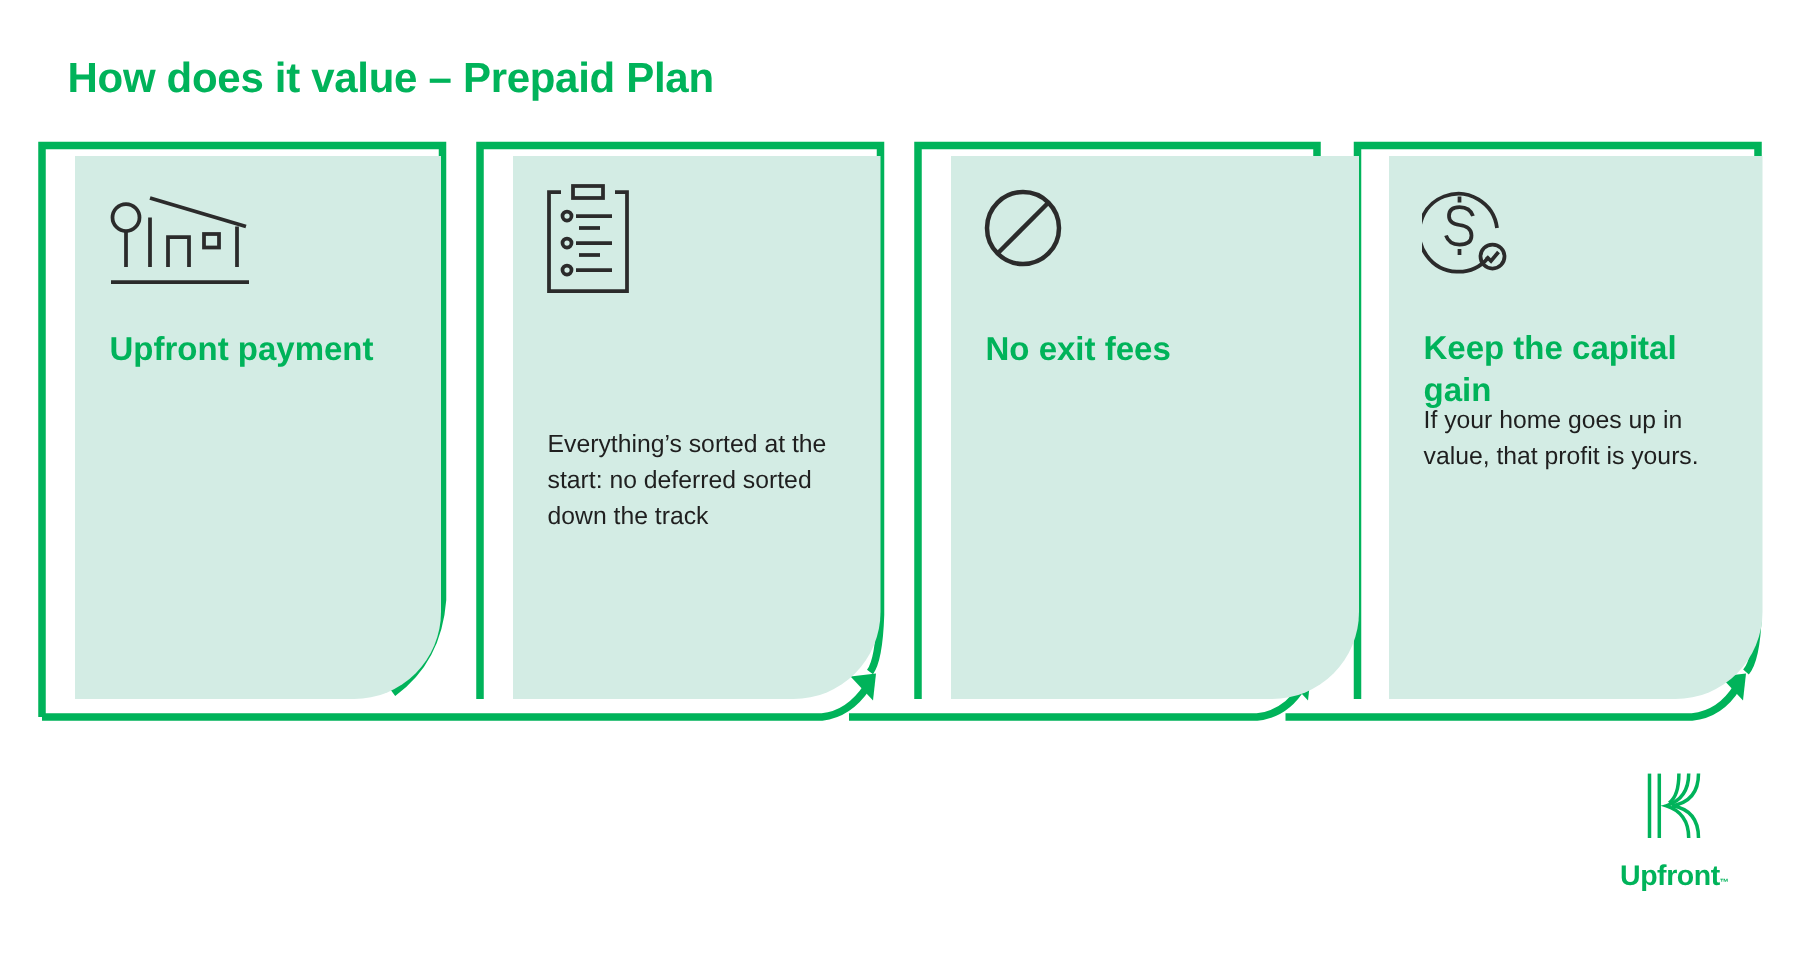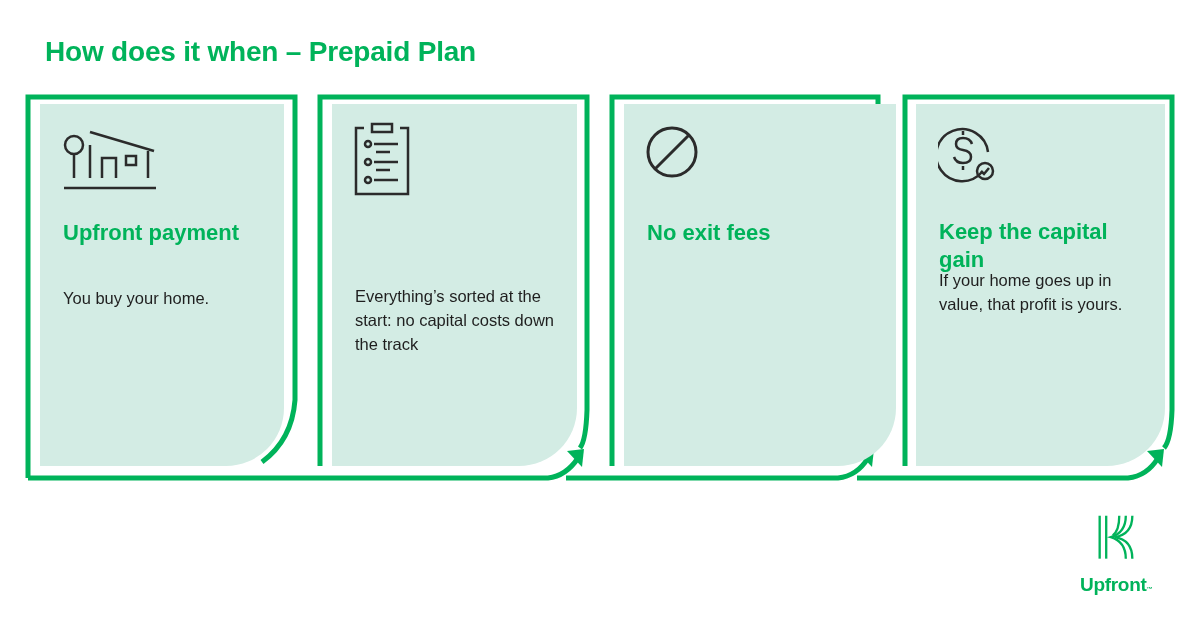--- a/index.html
+++ b/index.html
@@ -9,40 +9,41 @@
   }
   .title {
     position: absolute; left: 45px; top: 36px; font-size: 28px; font-weight: bold;
     color: #00b35a; letter-spacing: -0.2px;
   }
   svg.frame { position: absolute; left: 0; top: 0; }
   .card {
     position: absolute; top: 104px; height: 362px;
     border-bottom-right-radius: 58px;
     background: #d3ece4;
+    margin-left: 10px;
   }
   .card .icon { position: absolute; left: 22px; top: 18px; width: 96px; height: 72px; }
   .card h2 {
     position: absolute; left: 23px; top: 113px; margin: 0; width: 215px;
     font-size: 22px; font-weight: bold; line-height: 28px; color: #00b35a;
   }
   .card p {
     position: absolute; left: 23px; margin: 0; width: 210px;
     font-size: 16.5px; line-height: 24px; color: #1f1f1f;
   }
   .logo { position: absolute; left: 1078px; top: 512px; width: 90px; height: 90px; }
   .logo-text {
     position: absolute; left: 1080px; top: 574px; font-size: 19px; font-weight: bold;
     color: #00b35a; letter-spacing: -0.3px;
   }
 </style>
 </head>
 <body>
 
-<div class="title">How does it when – Prepaid Plan</div>
+<div class="title">How does it value – Prepaid Plan</div>
 
 <svg class="frame" width="1200" height="636">
   <g fill="none" stroke="#00b35a" stroke-width="5" stroke-linecap="butt">
 
     <path d="M28 478 L28 97 L295 97 L295 400 Q292 440 262 462"></path>
 
     <path d="M28 478 L548 478 Q566 476 578 458"></path>
 
     <path d="M320 466 L320 97 L587 97 L587 410 Q586 440 580 448"></path>
 
@@ -68,39 +69,38 @@
       <line x1="12" y1="32" x2="12" y2="56"></line>
       <line x1="28" y1="23" x2="28" y2="56"></line>
       <line x1="28" y1="10" x2="92" y2="29"></line>
       <polyline points="40,56 40,36 54,36 54,56"></polyline>
       <rect x="64" y="34" width="10" height="9"></rect>
       <line x1="86" y1="29" x2="86" y2="56"></line>
       <line x1="2" y1="66" x2="94" y2="66"></line>
     </g>
   </svg>
   <h2 style="top:115px">Upfront payment</h2>
-  <p style="top:182px">You buy your home.</p>
 </div>
 
 <div class="card" style="left:332px; width:245px;">
   <svg class="icon" viewBox="0 0 96 72" style="width:96px;height:76px;top:16px;">
     <g fill="none" stroke="#2b2b2b" stroke-width="2.5">
       <polyline points="10,6 2,6 2,72 54,72 54,6 46,6"></polyline>
       <rect x="18" y="2" width="20" height="8"></rect>
       <circle cx="14" cy="22" r="3"></circle>
         <line x1="20" y1="22" x2="44" y2="22"></line>
         <line x1="22" y1="30" x2="36" y2="30"></line>
       <circle cx="14" cy="40" r="3"></circle>
         <line x1="20" y1="40" x2="44" y2="40"></line>
         <line x1="22" y1="48" x2="36" y2="48"></line>
       <circle cx="14" cy="58" r="3"></circle>
         <line x1="20" y1="58" x2="44" y2="58"></line>
     </g>
   </svg>
-  <p style="top:180px">Everything’s sorted at the start: no capital costs down the track</p>
+  <p style="top:180px">Everything’s sorted at the start: no deferred sorted down the track</p>
 </div>
 
 <div class="card" style="left:624px; width:272px;">
   <svg class="icon" viewBox="0 0 96 72" style="top:20px;">
     <g fill="none" stroke="#2b2b2b" stroke-width="3">
       <circle cx="26" cy="28" r="24"></circle>
       <line x1="9" y1="45" x2="43" y2="11"></line>
     </g>
   </svg>
   <h2 style="top:115px">No exit fees</h2>

